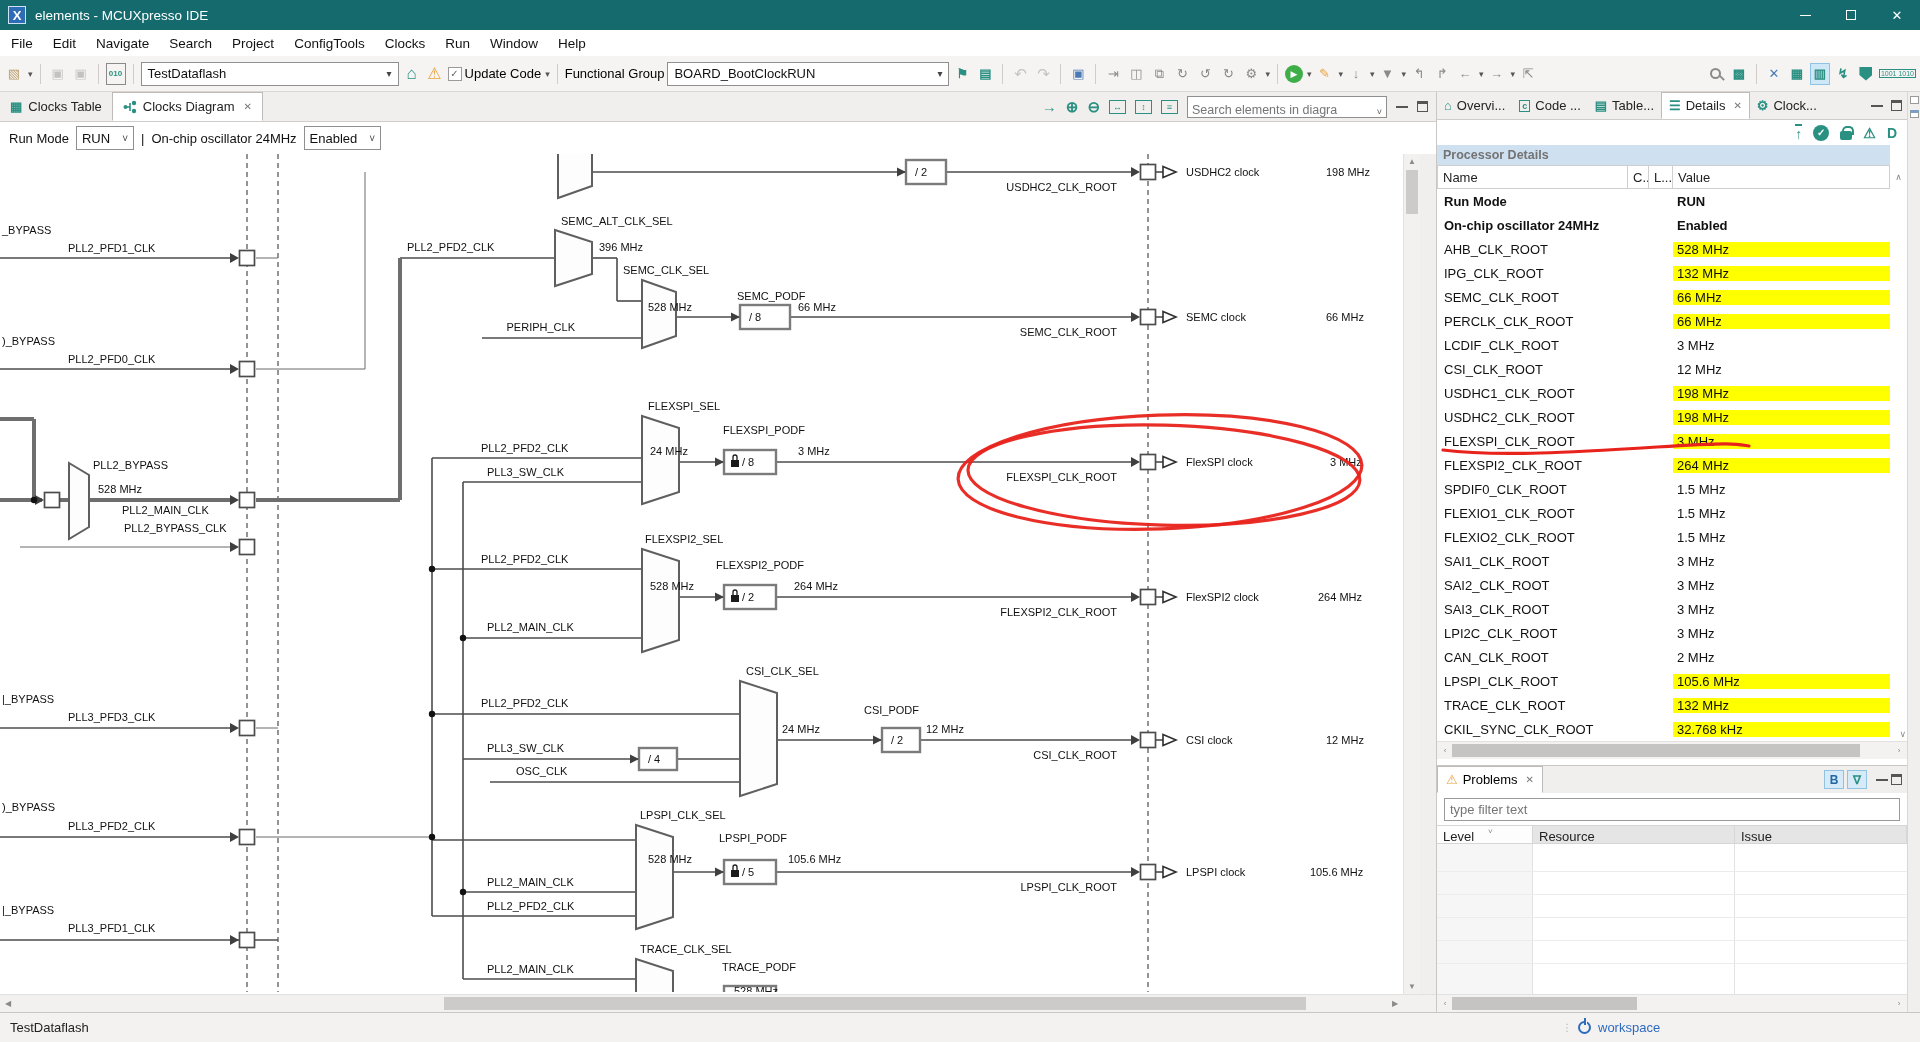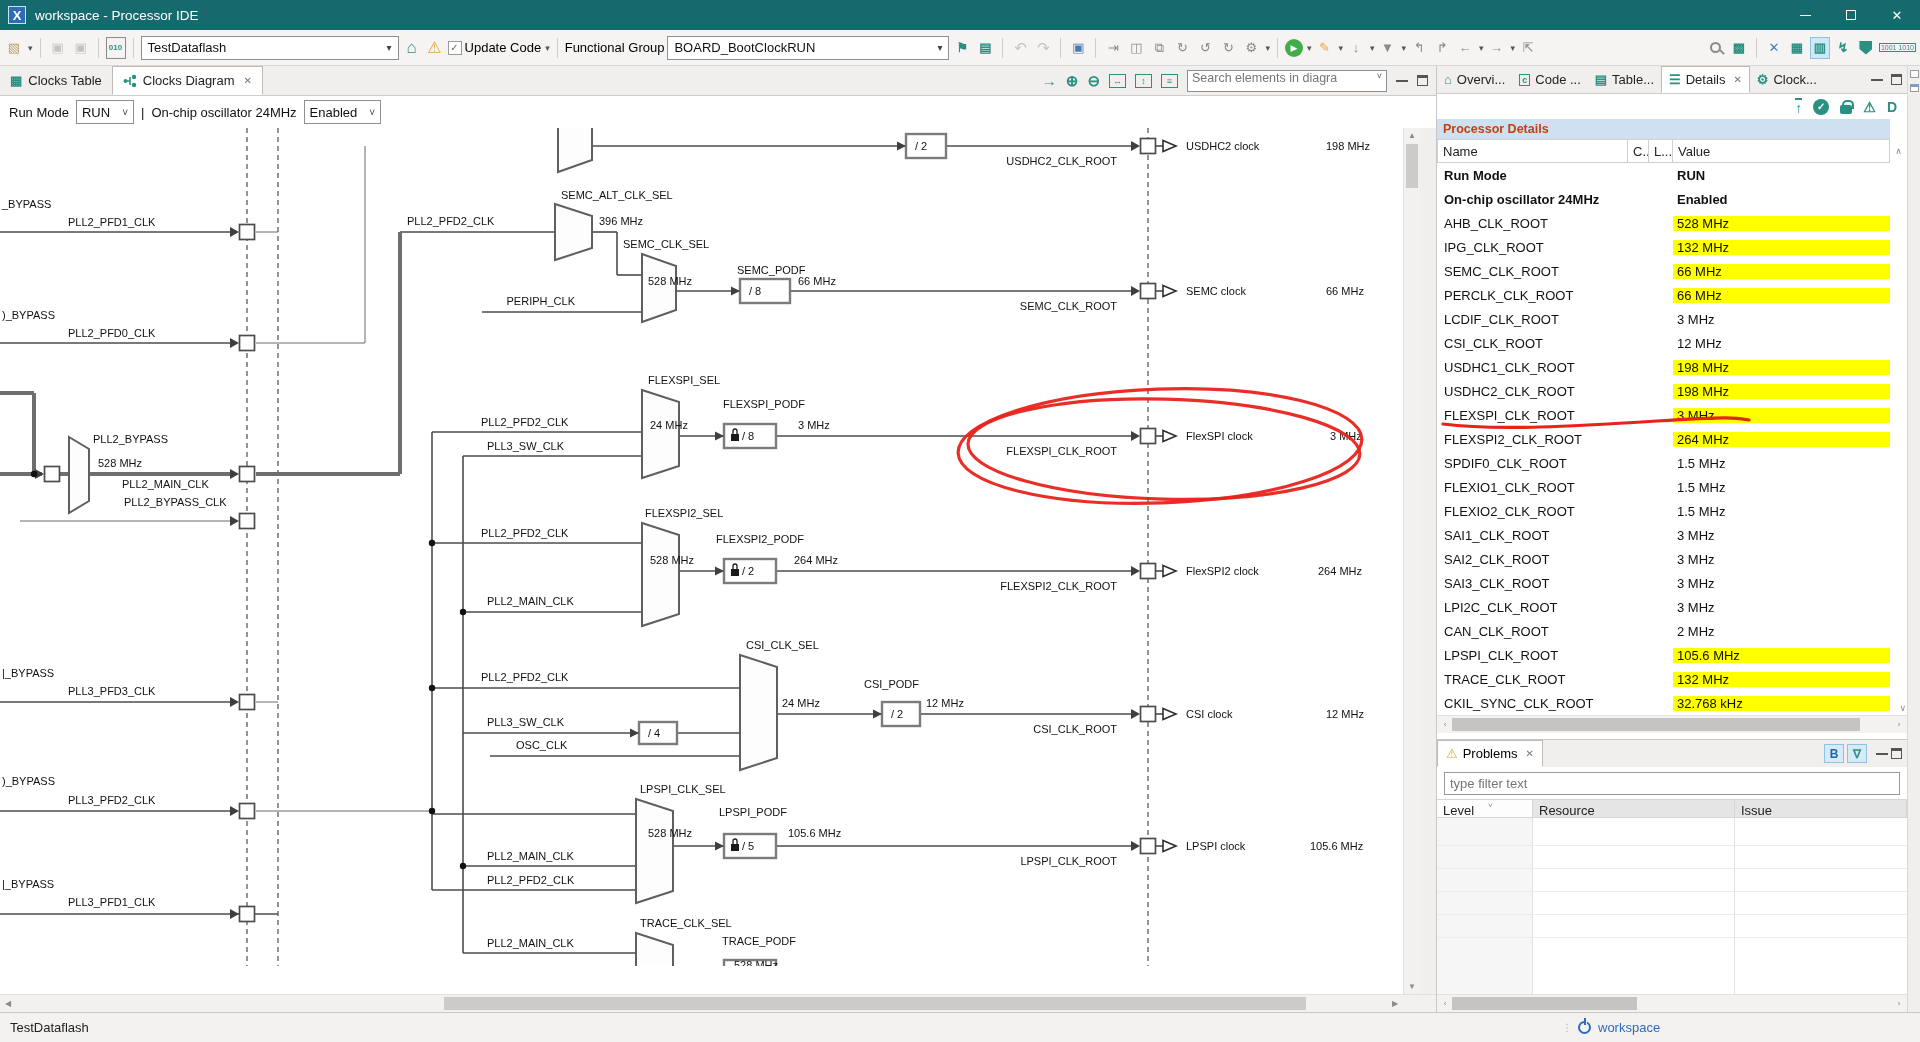--- a/index.html
+++ b/index.html
@@ -47,21 +47,21 @@
 
   .tabrow{height:30px;background:#f1efee;border-bottom:1px solid #cfccca;display:flex;align-items:stretch;flex:0 0 auto}
   .tab{display:flex;align-items:center;gap:6px;padding:0 10px;font-size:13px;color:#222}
   .tab.active{background:#fff;border:1px solid #bdbab8;border-bottom-color:#fff}
   .ticon{color:#2a9082;font-weight:bold;font-size:13px}
   .closeicon{color:#777;font-size:10px;margin-left:3px}
   .closeicon::after{content:"\2715"}
   .tabrow-right{margin-left:auto;display:flex;align-items:center;gap:9px;padding-right:8px}
   .zicon{color:#2a9082;font-size:15px;font-weight:bold}
   .fitbox{width:17px;height:14px;border:1.5px solid #2a9082;color:#2a9082;font-size:9px;display:flex;align-items:center;justify-content:center;font-weight:bold}
-  .searchwrap{display:flex;align-items:flex-start;border:1px solid #8f8f8f;background:#fff;height:22px;width:200px;padding:0 4px}
+  .searchwrap{display:flex;align-items:flex-end;border:1px solid #8f8f8f;background:#fff;height:22px;width:200px;padding:0 4px}
   .searchwrap input{border:none;outline:none;flex:1;font-size:12.5px;font-family:"Liberation Sans",sans-serif;min-width:0}
   .minbtn{width:12px;border-top:2px solid #555;display:block}
   .maxbtn{width:11px;height:11px;border:1.5px solid #555;border-top-width:3px;display:block}
 
   .runbar{height:32px;background:#fff;display:flex;align-items:center;gap:7px;padding:0 9px;font-size:13px;color:#111;flex:0 0 auto}
   .mini-combo{border:1px solid #8f8f8f;background:#fff;height:24px;display:flex;align-items:center;gap:12px;padding:0 5px}
   .mini-combo .chev{font-size:10px;color:#444}
 
   .canvasrow{flex:1;display:flex;min-height:0}
   .canvas{width:1403px;background:#fff;position:relative;overflow:hidden}
@@ -95,21 +95,21 @@
   .rightpanel{width:470px;display:flex;flex-direction:column;background:#fff;min-width:0}
   .ptabs{height:28px;background:#f1efee;border-bottom:1px solid #cfccca;display:flex;align-items:stretch;font-size:13px;flex:0 0 auto}
   .ptab{display:flex;align-items:center;gap:5px;padding:0 7px;color:#222;white-space:nowrap}
   .ptab.active{background:#fff;border:1px solid #bdbab8;border-bottom-color:#fff}
   .pwin{margin-left:auto;display:flex;align-items:center;gap:8px;padding-right:5px}
   .picons{height:25px;display:flex;justify-content:flex-end;align-items:center;gap:11px;padding:0 10px;background:#fff;flex:0 0 auto}
   .pic{color:#2a9082;font-weight:bold;font-size:14px}
   .pic.circ{width:16px;height:16px;background:#2a9082;color:#fff;border-radius:50%;font-size:10px;display:flex;align-items:center;justify-content:center}
   .pic.locki{width:12px;height:9px;background:#2a9082;border-radius:2px;position:relative;margin-top:5px}
   .pic.locki::before{content:"";position:absolute;top:-5px;left:2px;width:8px;height:7px;border:2px solid #2a9082;border-bottom:none;border-radius:5px 5px 0 0}
-  .pheader{height:20px;background:#cfe0f0;display:flex;align-items:center;padding:0 6px;font-size:12.5px;font-weight:bold;color:#c2410c;width:453px;flex:0 0 auto}
+  .pheader{height:20px;background:#cfe0f0;display:flex;align-items:center;padding:0 6px;font-size:12.5px;font-weight:bold;color:#737373;width:453px;flex:0 0 auto}
   .dhead{display:flex;height:24px;font-size:13px;color:#222;flex:0 0 auto}
   .dhc{border:1px solid #cfcfcf;border-left:none;display:flex;align-items:center;padding:0 5px;background:#fff;white-space:nowrap;overflow:hidden}
   .dhc:first-child{border-left:1px solid #cfcfcf}
   .dscrollup{width:17px;display:flex;align-items:center;justify-content:center;color:#8a8a8a;font-size:9px}
   .drows{position:relative;font-size:13px;color:#111;flex:0 0 auto}
   .drow{display:flex;height:24px;align-items:center}
   .dname{width:236px;padding-left:7px;white-space:nowrap;overflow:hidden}
   .dval{width:217px;padding-left:4px;white-space:nowrap}
   .dval.hl{background:#ffff00}
   .b{font-weight:bold}
@@ -148,32 +148,44 @@
   .power{width:13px;height:13px;border:2px solid #2d6bbf;border-radius:50%;position:relative}
   .power::after{content:"";position:absolute;left:4px;top:-5px;height:7px;border-left:2px solid #2d6bbf;background:#f4f2f1;padding-left:1px}
 </style>
 </head>
 <body>
 
 <div class="window">
 
   <div class="titlebar">
     <div class="applogo">X</div>
-    <span class="title-text">workspace - Processor IDE</span>
+    <span class="title-text">elements - MCUXpresso IDE</span>
     <div class="winbtns">
       <span class="wbtn">
           <span class="bar"></span>
         </span>
       <span class="wbtn">
           <span class="box"></span>
         </span>
       <span class="wbtn">✕</span>
     </div>
   </div>
 
+  <div class="menubar">
+    <span class="menu-item">File</span>
+    <span class="menu-item">Edit</span>
+    <span class="menu-item">Navigate</span>
+    <span class="menu-item">Search</span>
+    <span class="menu-item">Project</span>
+    <span class="menu-item">ConfigTools</span>
+    <span class="menu-item">Clocks</span>
+    <span class="menu-item">Run</span>
+    <span class="menu-item">Window</span>
+    <span class="menu-item">Help</span>
+  </div>
 
   <div class="toolbar">
     <span class="tbi" style="color:#b99b6b">▧</span>
     <span class="chevb">▾</span>
     <span class="tbsep"></span>
     <span class="tbi dis">▣</span>
     <span class="tbi dis">▣</span>
     <span class="tbsep"></span>
     <span class="tbi teal" style="font-size:8px;border:1px solid #8a8a8a;padding:0 1px">010</span>
     <span class="tbsep"></span>

